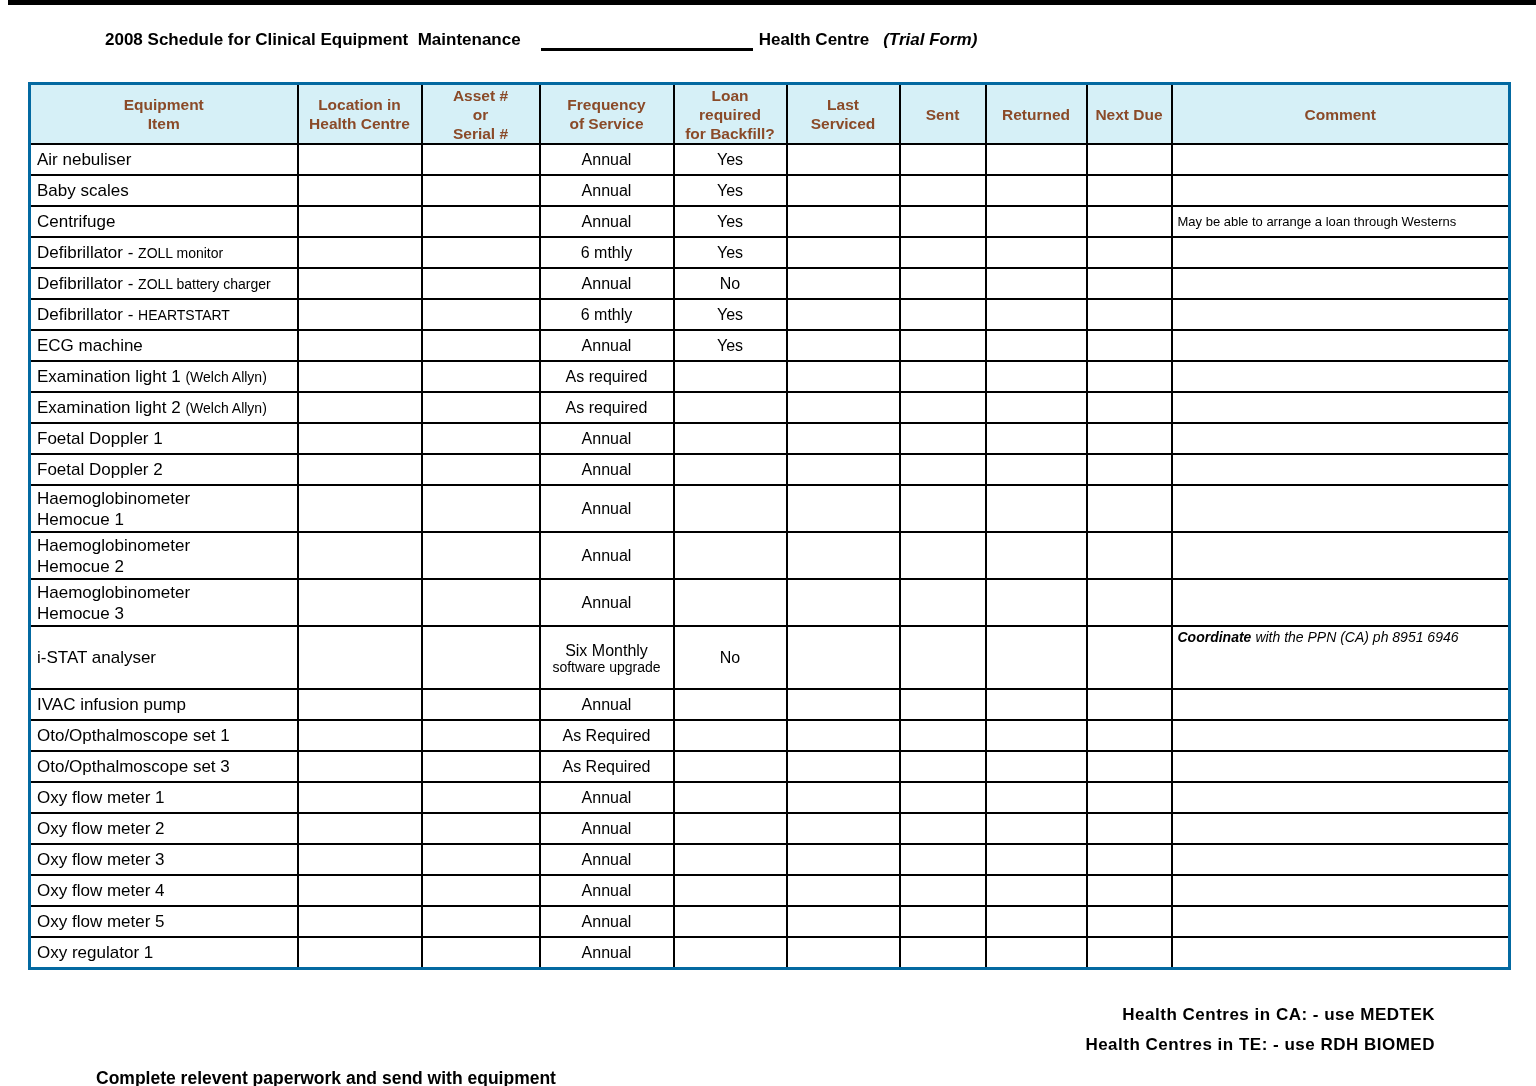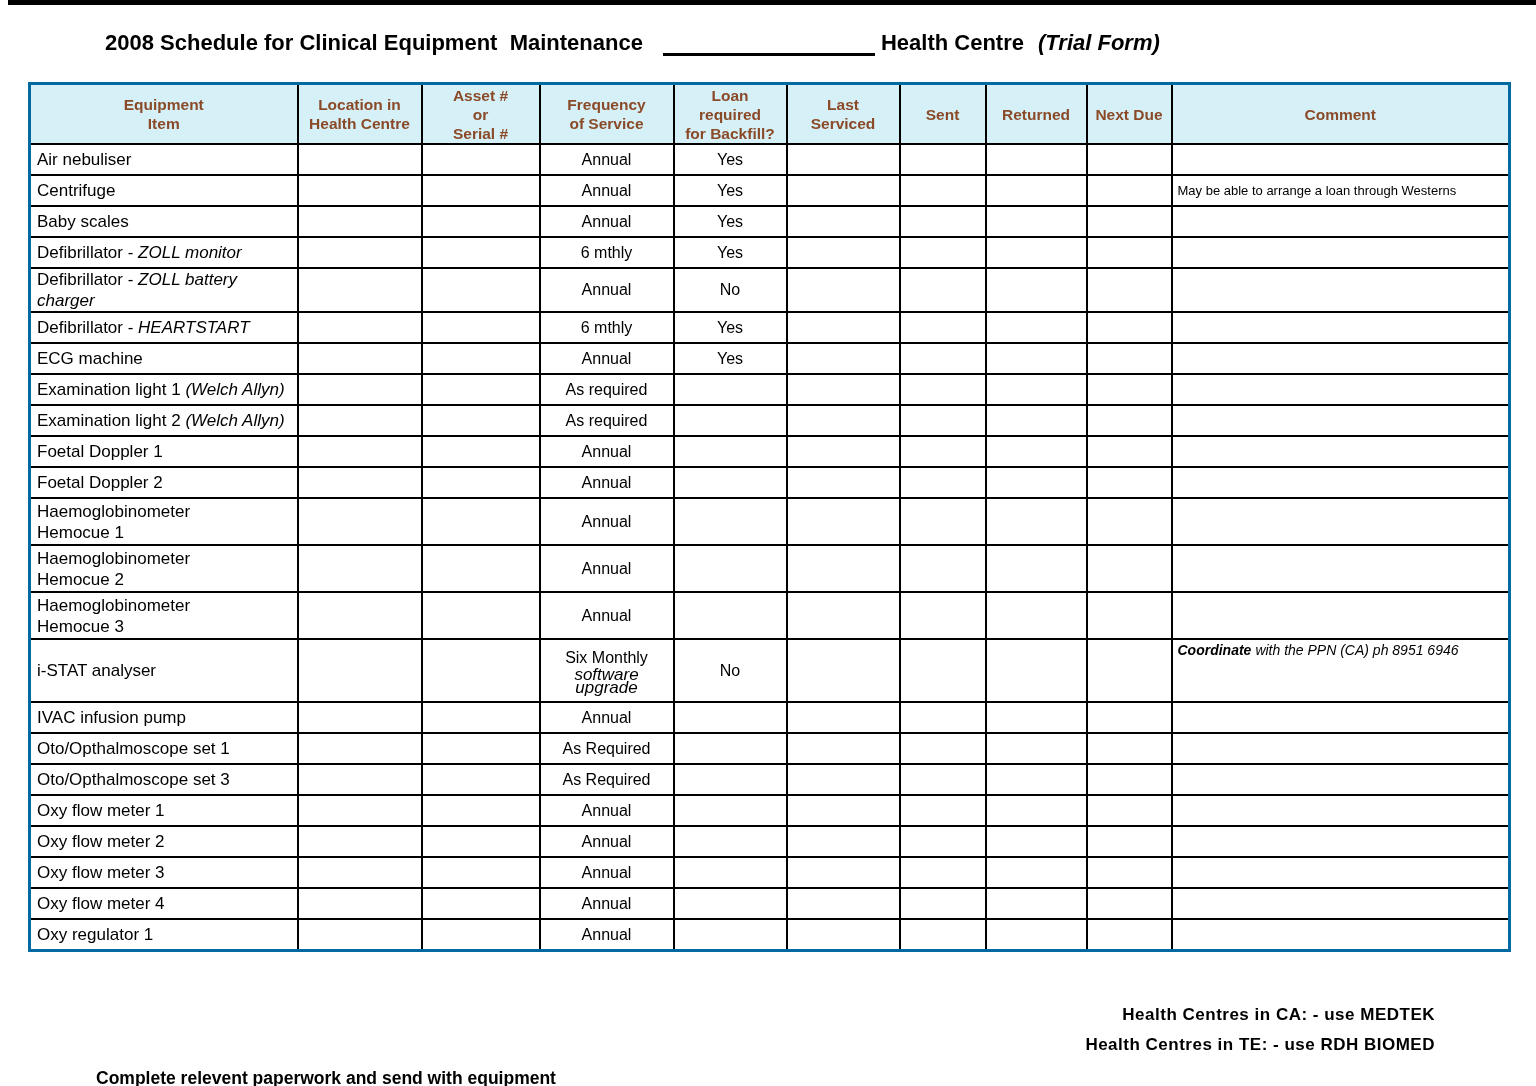--- a/index.html
+++ b/index.html
@@ -8,21 +8,21 @@
     background:#ffffff;
     font-family:"Liberation Sans", sans-serif;
     position:relative;
     color:#000;
   }
   .top-bar{
     position:absolute;top:0;left:8px;right:0;height:5px;background:#000;
   }
   .title{
     position:absolute;left:105px;top:30px;
-    font-size:22px;font-weight:bold;white-space:nowrap;
+    font-size:17px;font-weight:bold;white-space:nowrap;
   }
   .title span{white-space:pre;}
   .title-blank{
     display:inline-block;width:212px;height:0;
     border-bottom:3px solid #000;
     vertical-align:-6px;
     margin:0 6px 0 20px;
   }
   .title-note{font-style:italic;margin-left:14px;}
 
@@ -41,21 +41,21 @@
     padding:0 2px;text-align:center;vertical-align:middle;
   }
   td{
     font-size:17px;height:27px;
     padding:0 6px;vertical-align:middle;
     background:#fff;
   }
   tr.row-tall td{height:43px;}
   tr.row-xl td{height:57px;}
   .c-item div{line-height:21px;}
-  .note{font-size:17px;font-style:italic;}
+  .note{font-size:14px;}
   .c-center{text-align:center;font-size:16px;padding:0 10px;}
   .c-center div{line-height:20px;}
   .c-center .note{line-height:13px;}
   .c-comment{font-size:13px;line-height:15px;padding:1px 5px;}
   .comment-italic{font-style:italic;font-size:14px;}
   b.comment-italic{margin-right:4px;text-align:right;}
   .v-top{vertical-align:top;padding-top:3px;}
 
   .footer-left{
     position:absolute;left:96px;top:1028px;
@@ -115,49 +115,49 @@
         </td>
         <td class="c-center">Yes</td>
         <td></td>
         <td></td>
         <td></td>
         <td></td>
         <td class="c-comment"></td>
       </tr>
       <tr>
         <td class="c-item">
+          <div><span>Baby scales</span></div>
+        </td>
+        <td></td>
+        <td></td>
+        <td class="c-center">
+          <div>Annual</div>
+        </td>
+        <td class="c-center">Yes</td>
+        <td></td>
+        <td></td>
+        <td></td>
+        <td></td>
+        <td class="c-comment"></td>
+      </tr>
+      <tr>
+        <td class="c-item">
           <div><span>Centrifuge</span></div>
         </td>
         <td></td>
         <td></td>
         <td class="c-center">
           <div>Annual</div>
         </td>
         <td class="c-center">Yes</td>
         <td></td>
         <td></td>
         <td></td>
         <td></td>
         <td class="c-comment">May be able to arrange a loan through Westerns</td>
-      </tr>
-      <tr>
-        <td class="c-item">
-          <div><span>Baby scales</span></div>
-        </td>
-        <td></td>
-        <td></td>
-        <td class="c-center">
-          <div>Annual</div>
-        </td>
-        <td class="c-center">Yes</td>
-        <td></td>
-        <td></td>
-        <td></td>
-        <td></td>
-        <td class="c-comment"></td>
       </tr>
       <tr>
         <td class="c-item">
           <div><span>Defibrillator -</span> <span class="note">ZOLL monitor</span></div>
         </td>
         <td></td>
         <td></td>
         <td class="c-center">
           <div>6 mthly</div>
         </td>
@@ -440,20 +440,36 @@
         <td class="c-center"></td>
         <td></td>
         <td></td>
         <td></td>
         <td></td>
         <td class="c-comment"></td>
       </tr>
       <tr>
         <td class="c-item">
           <div><span>Oxy flow meter 4</span></div>
+        </td>
+        <td></td>
+        <td></td>
+        <td class="c-center">
+          <div>Annual</div>
+        </td>
+        <td class="c-center"></td>
+        <td></td>
+        <td></td>
+        <td></td>
+        <td></td>
+        <td class="c-comment"></td>
+      </tr>
+      <tr>
+        <td class="c-item">
+          <div><span>Oxy flow meter 5</span></div>
         </td>
         <td></td>
         <td></td>
         <td class="c-center">
           <div>Annual</div>
         </td>
         <td class="c-center"></td>
         <td></td>
         <td></td>
         <td></td>

